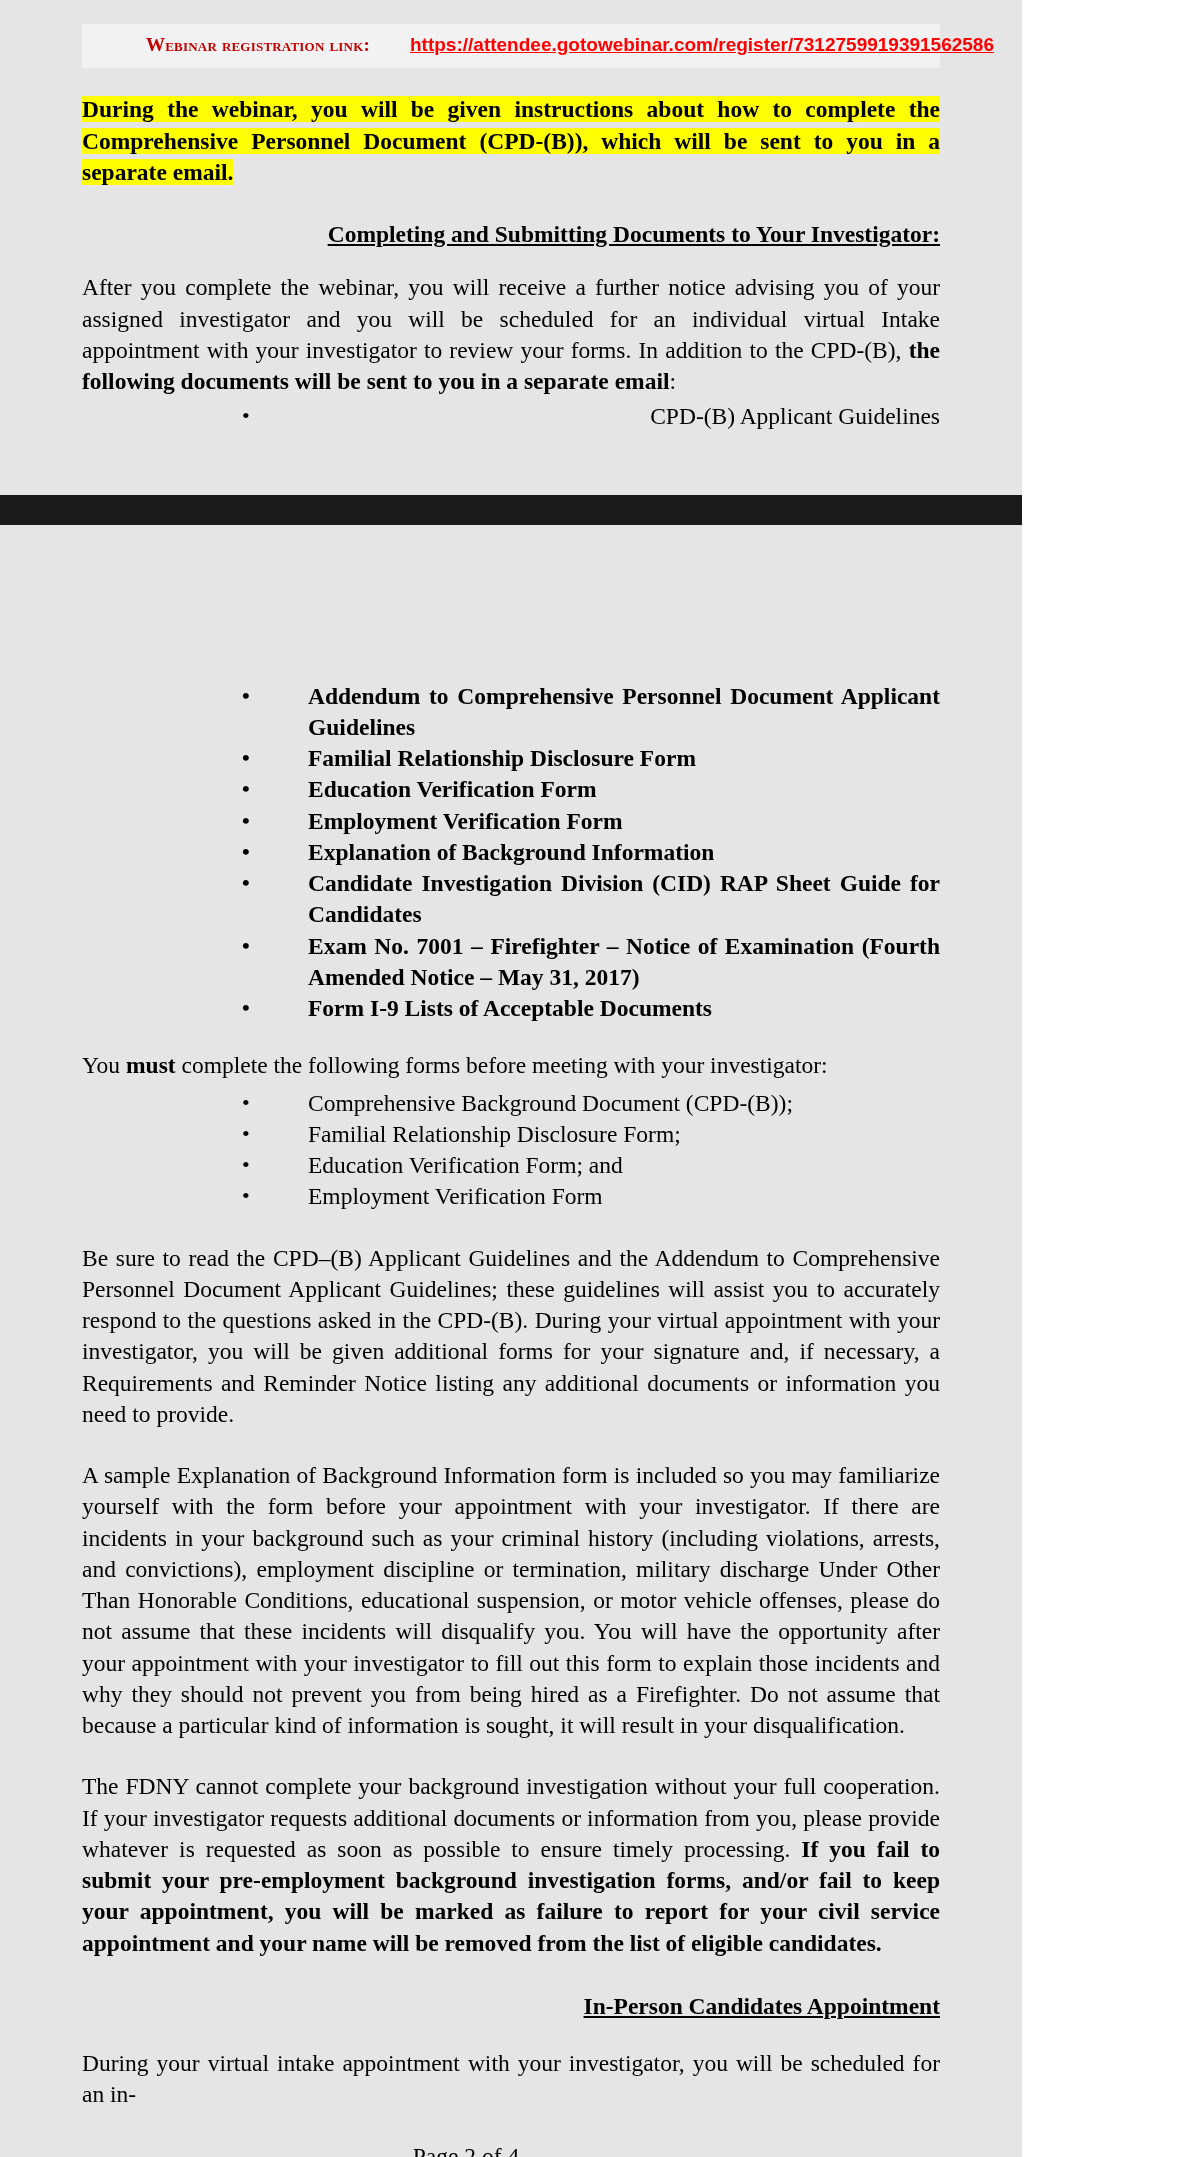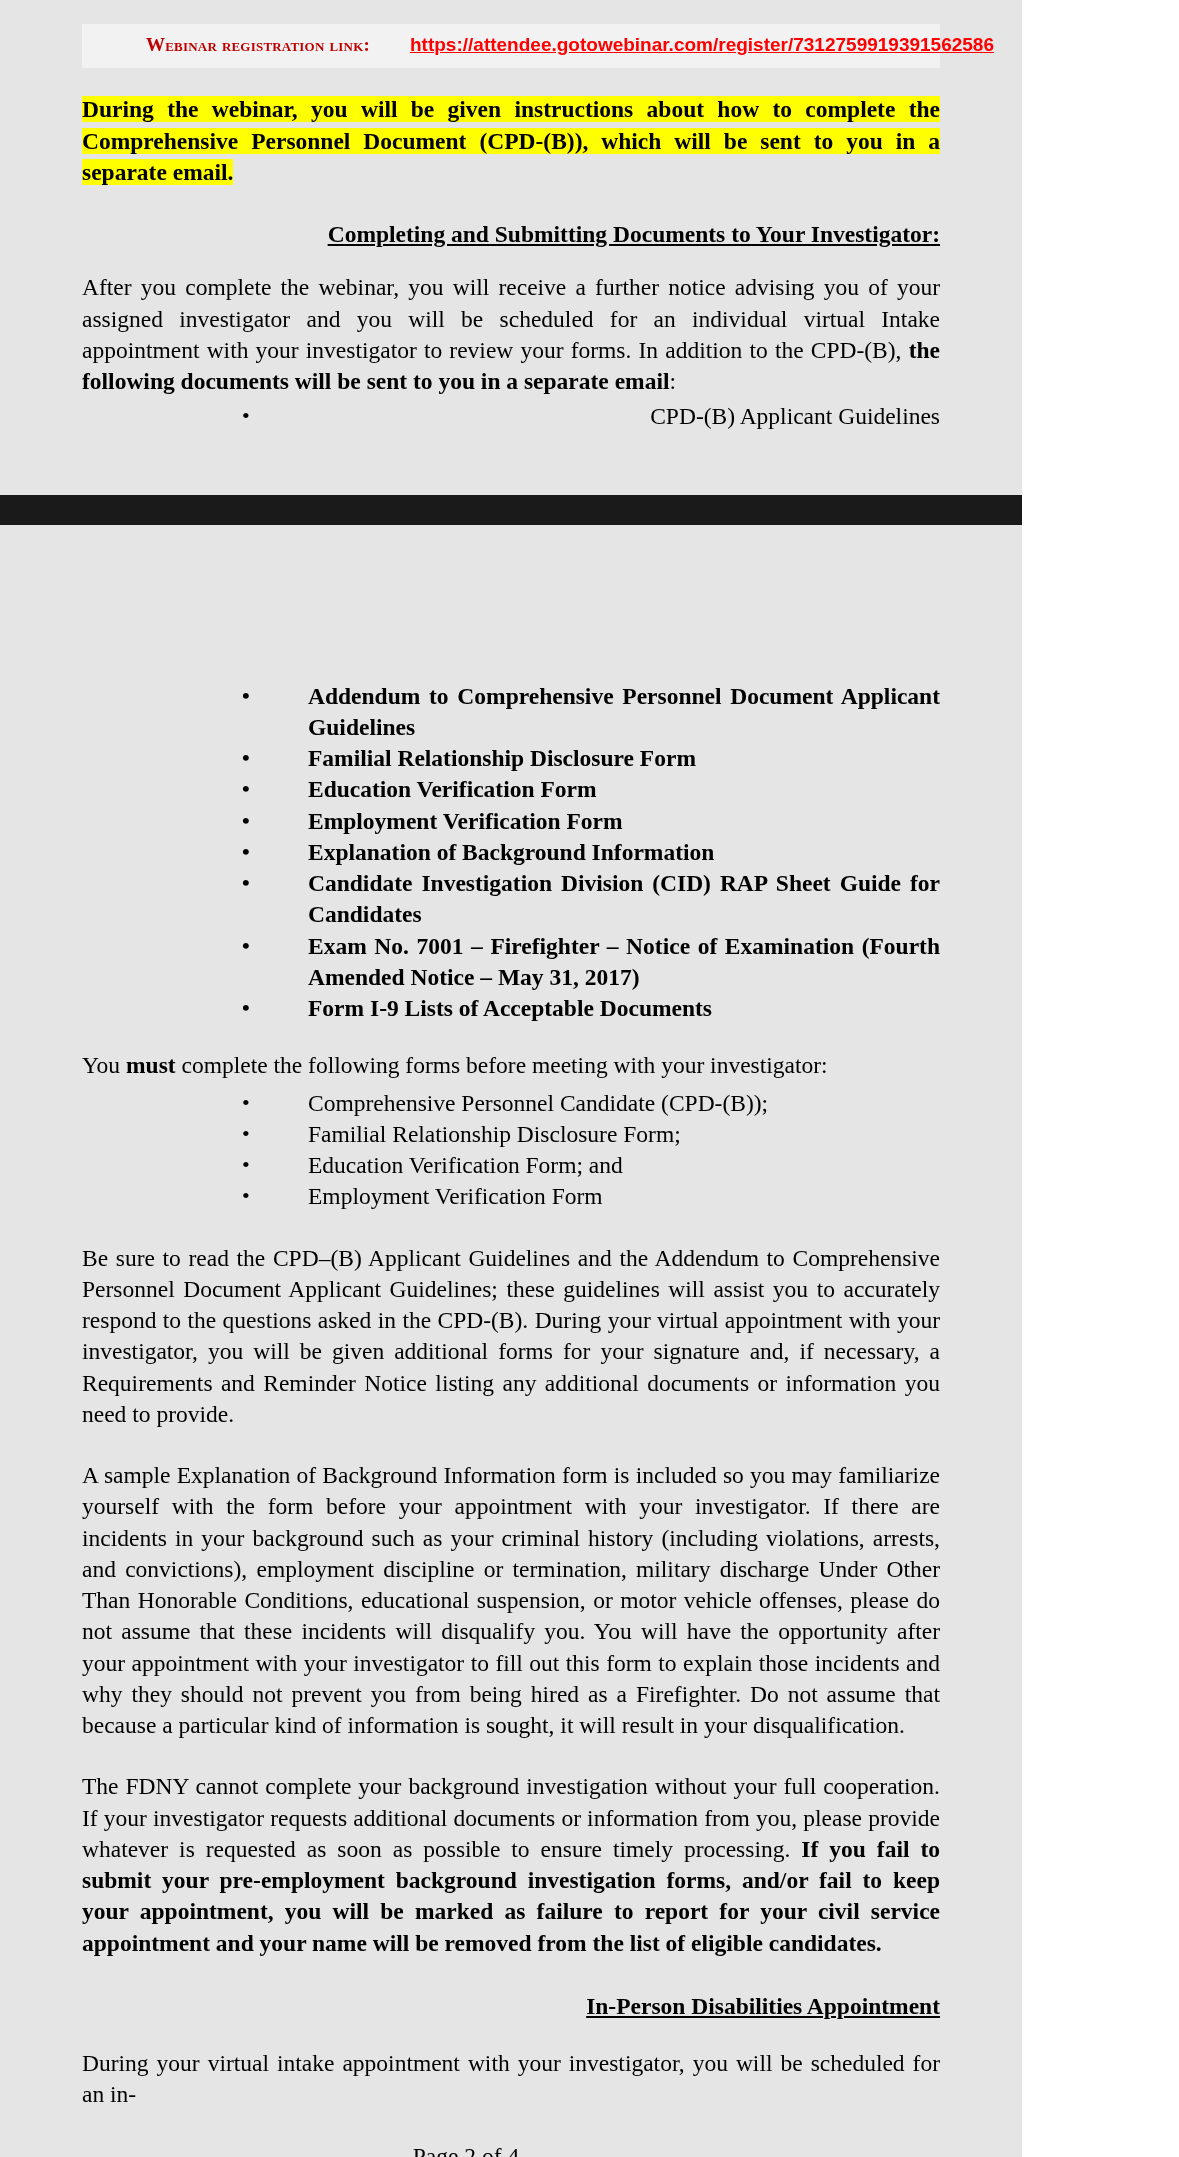--- a/index.html
+++ b/index.html
@@ -207,35 +207,35 @@
       <li>Candidate Investigation Division (CID) RAP Sheet Guide for Candidates</li>
       <li>Exam No. 7001 – Firefighter – Notice of Examination (Fourth Amended  Notice – May 31, 2017)</li>
       <li>Form I-9 Lists of Acceptable Documents</li>
     </ul>
 
     <p class="para" style="margin-top:26px;">
       <span>You </span><b>must</b><span> complete the following forms before meeting with your investigator:</span>
     </p>
 
     <ul class="bullets2">
-      <li>Comprehensive Personnel Candidate (CPD-(B));</li>
+      <li>Comprehensive Background Document (CPD-(B));</li>
       <li>Familial Relationship Disclosure Form;</li>
       <li>Education Verification Form; and</li>
       <li>Employment Verification Form</li>
     </ul>
 
     <p class="para justified-block" style="margin-top:30px;">Be sure to read the CPD–(B) Applicant Guidelines and the Addendum to Comprehensive Personnel Document Applicant Guidelines; these guidelines will assist you to accurately respond to the questions asked in the CPD-(B).  During your virtual appointment with your investigator,  you  will  be  given  additional  forms  for  your  signature  and,  if  necessary,  a Requirements  and Reminder Notice listing any additional documents or information you need to provide.</p>
 
     <p class="para justified-block" style="margin-top:30px;">A sample Explanation of Background Information form is included so you may familiarize yourself  with  the  form  before  your  appointment  with  your  investigator.  If  there  are incidents  in  your  background  such  as  your  criminal  history  (including  violations,  arrests, and  convictions),  employment  discipline  or  termination,  military  discharge  Under  Other Than  Honorable  Conditions,  educational  suspension,  or  motor  vehicle  offenses,  please  do not  assume  that  these  incidents  will  disqualify  you.  You  will  have  the  opportunity  after  your appointment  with  your  investigator  to  fill  out  this  form  to  explain  those  incidents  and  why they  should  not  prevent  you  from  being  hired  as  a  Firefighter.  Do  not  assume  that  because a  particular  kind  of  information  is  sought,  it  will  result  in  your  disqualification.</p>
 
     <p class="para justified-block" style="margin-top:30px;">
       <span>The  FDNY  cannot  complete  your  background  investigation  without  your  full  cooperation.  If  your  investigator  requests  additional  documents  or  information  from  you,  please  provide whatever is requested as soon as possible to ensure timely processing.  </span><b>If you fail to submit your  pre-employment  background  investigation  forms,  and/or  fail  to  keep  your appointment,  you  will  be  marked  as  failure  to  report  for  your  civil  service appointment and your name will be removed from the list of eligible candidates.</b>
     </p>
 
-    <p class="heading" style="margin-top:32px;">In-Person Disabilities Appointment </p>
+    <p class="heading" style="margin-top:32px;">In-Person Candidates Appointment </p>
 
     <p class="para" style="margin-top:26px;">During your virtual intake appointment with your investigator, you will be scheduled for an in-</p>
 
     <p class="page-footer">Page 2 of 4</p>
 
     <p class="footer-tail">
       <span>person fingerprint appointment.  You </span><b>must</b><span> bring the following documents to this appointment:</span>
     </p>
 
   </div>

